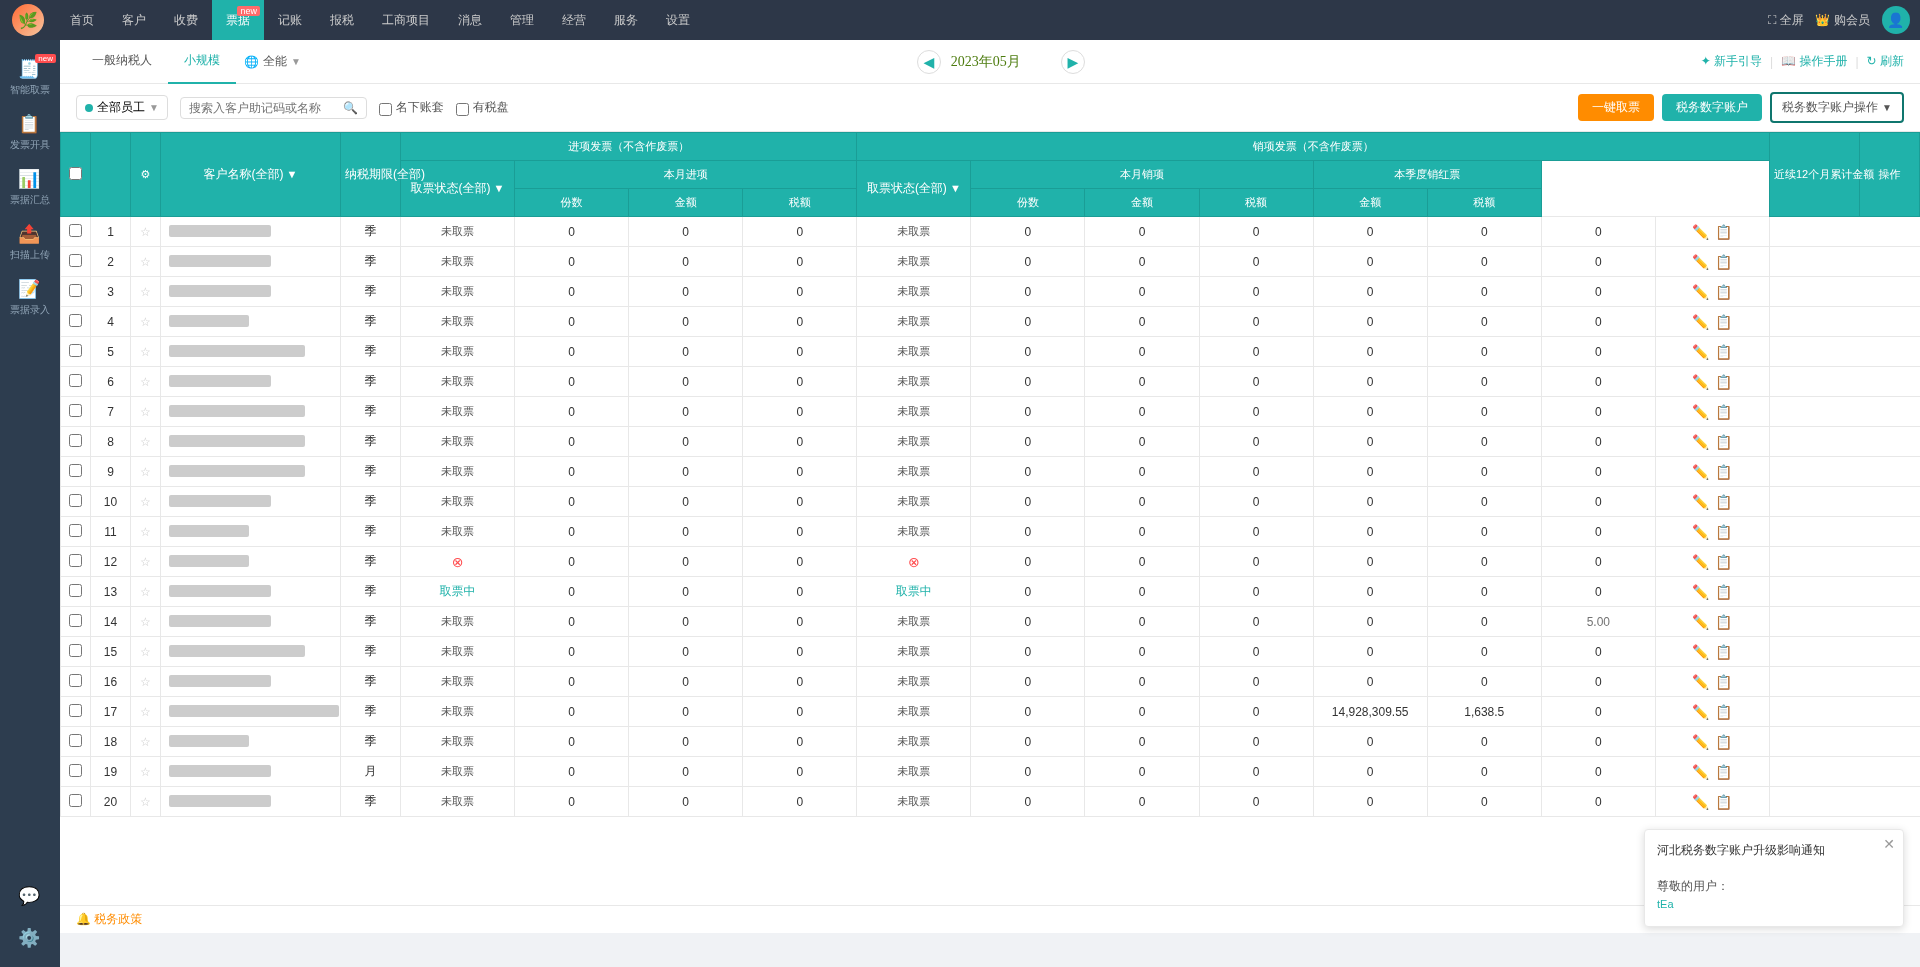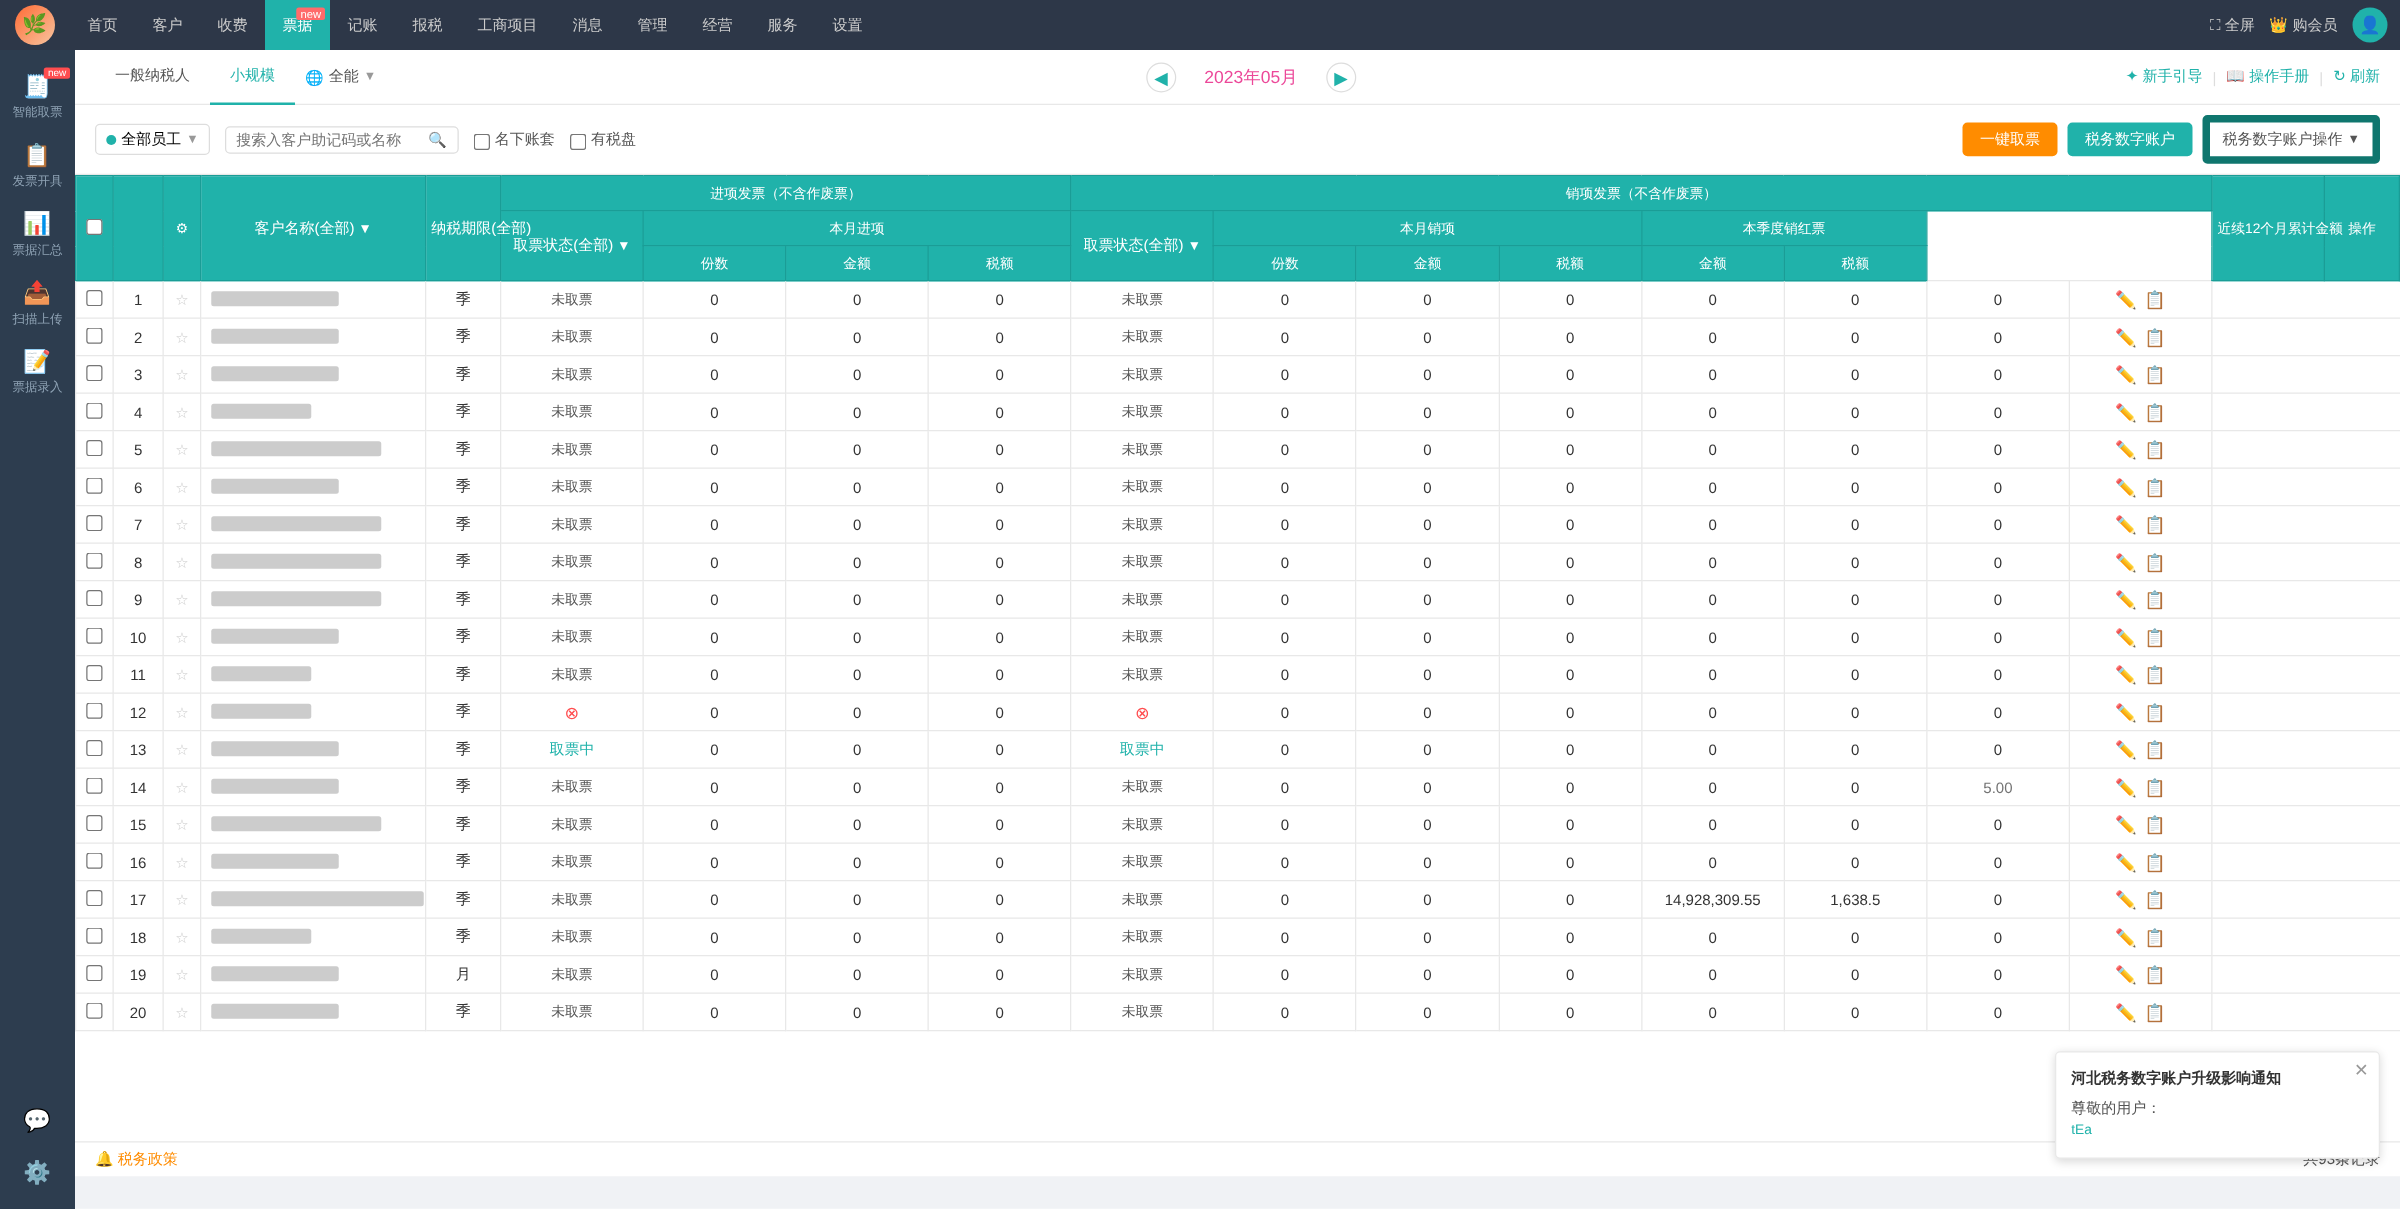--- a/index.html
+++ b/index.html
@@ -145,23 +145,24 @@
       display: flex;
       align-items: center;
       gap: 4px;
       color: #555;
       cursor: pointer;
       font-size: 13px;
     }
     .month-label {
       font-size: 14px;
       font-weight: 500;
-      color: #ec4899;
+      color: #4d7c0f;
       min-width: 100px;
-      text-align: center;
+      text-align: left;
+      font-family: Liberation Serif, serif;
     }
     .nav-arrow {
       background: none;
       border: 1px solid #ddd;
       border-radius: 50%;
       width: 24px; height: 24px;
       cursor: pointer;
       display: flex;
       align-items: center;
       justify-content: center;
@@ -249,21 +250,21 @@
       color: #fff;
       border: none;
       border-radius: 4px;
       padding: 5px 14px;
       cursor: pointer;
       font-size: 12px;
     }
     .btn-outline {
       background: #fff;
       color: #555;
-      border: 6px solid #0f766e;
+      border: 2px solid #0f766e;
       border-radius: 4px;
       padding: 5px 10px;
       cursor: pointer;
       font-size: 12px;
       display: flex;
       align-items: center;
       gap: 4px;
     }
 
     
@@ -371,23 +372,23 @@
       background: #fff;
       border: 1px solid #e8e8e8;
       border-radius: 4px;
       box-shadow: 0 2px 8px rgba(0,0,0,0.15);
       z-index: 200;
       padding: 12px;
       font-size: 12px;
       color: #333;
     }
     .notification-title {
-      font-weight: bold;
+      font-weight: normal;
       color: #333;
-      margin-bottom: 6px;
+      margin-bottom: 18px;
       font-size: 12px;
     }
     .notification-close {
       position: absolute;
       top: 6px;
       right: 8px;
       cursor: pointer;
       color: #999;
       font-size: 14px;
     }

